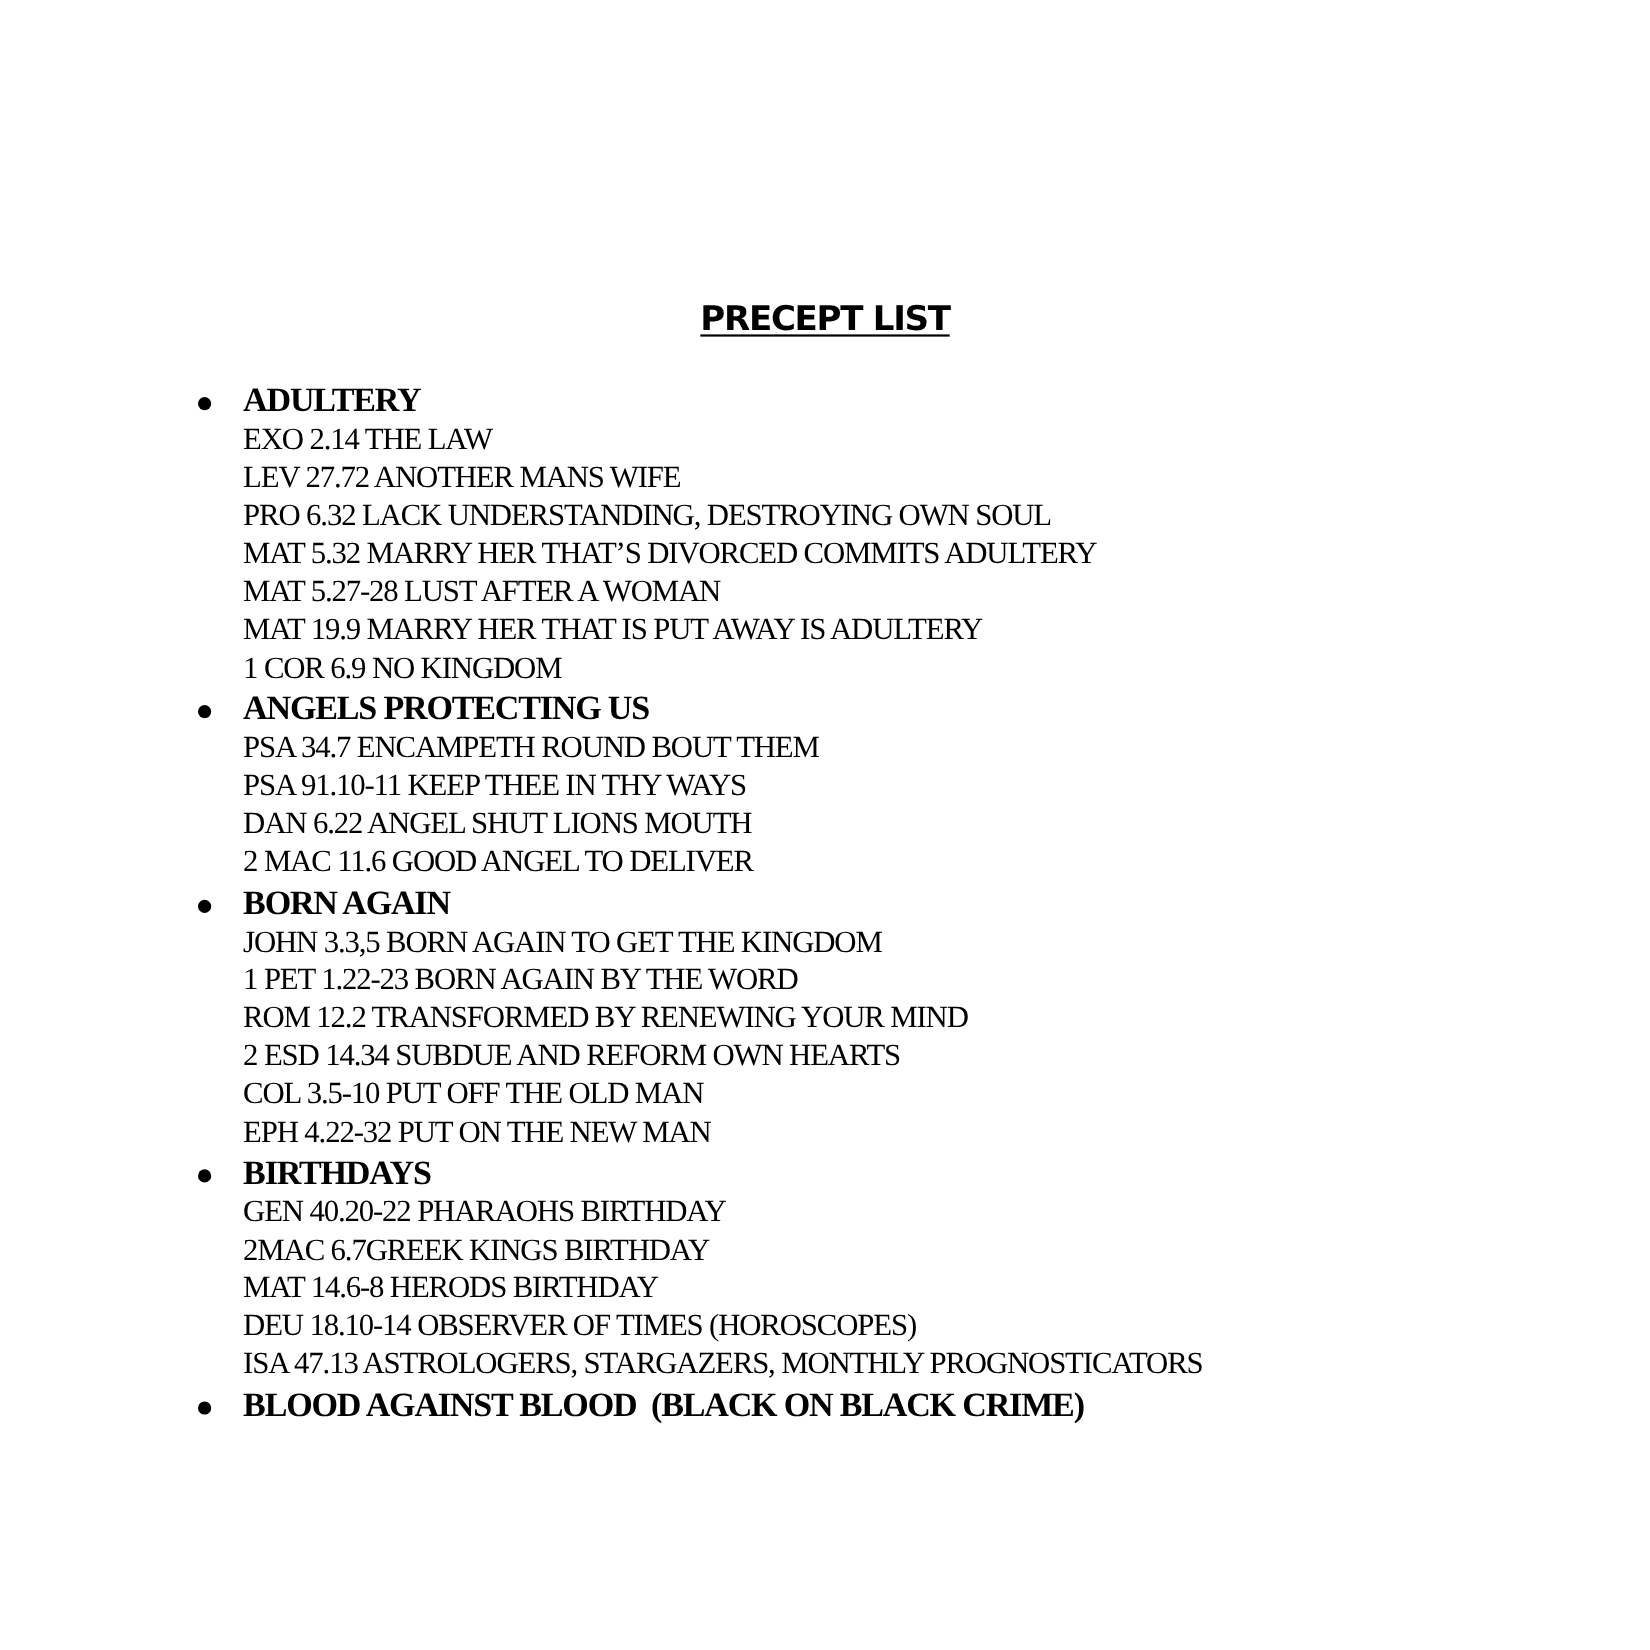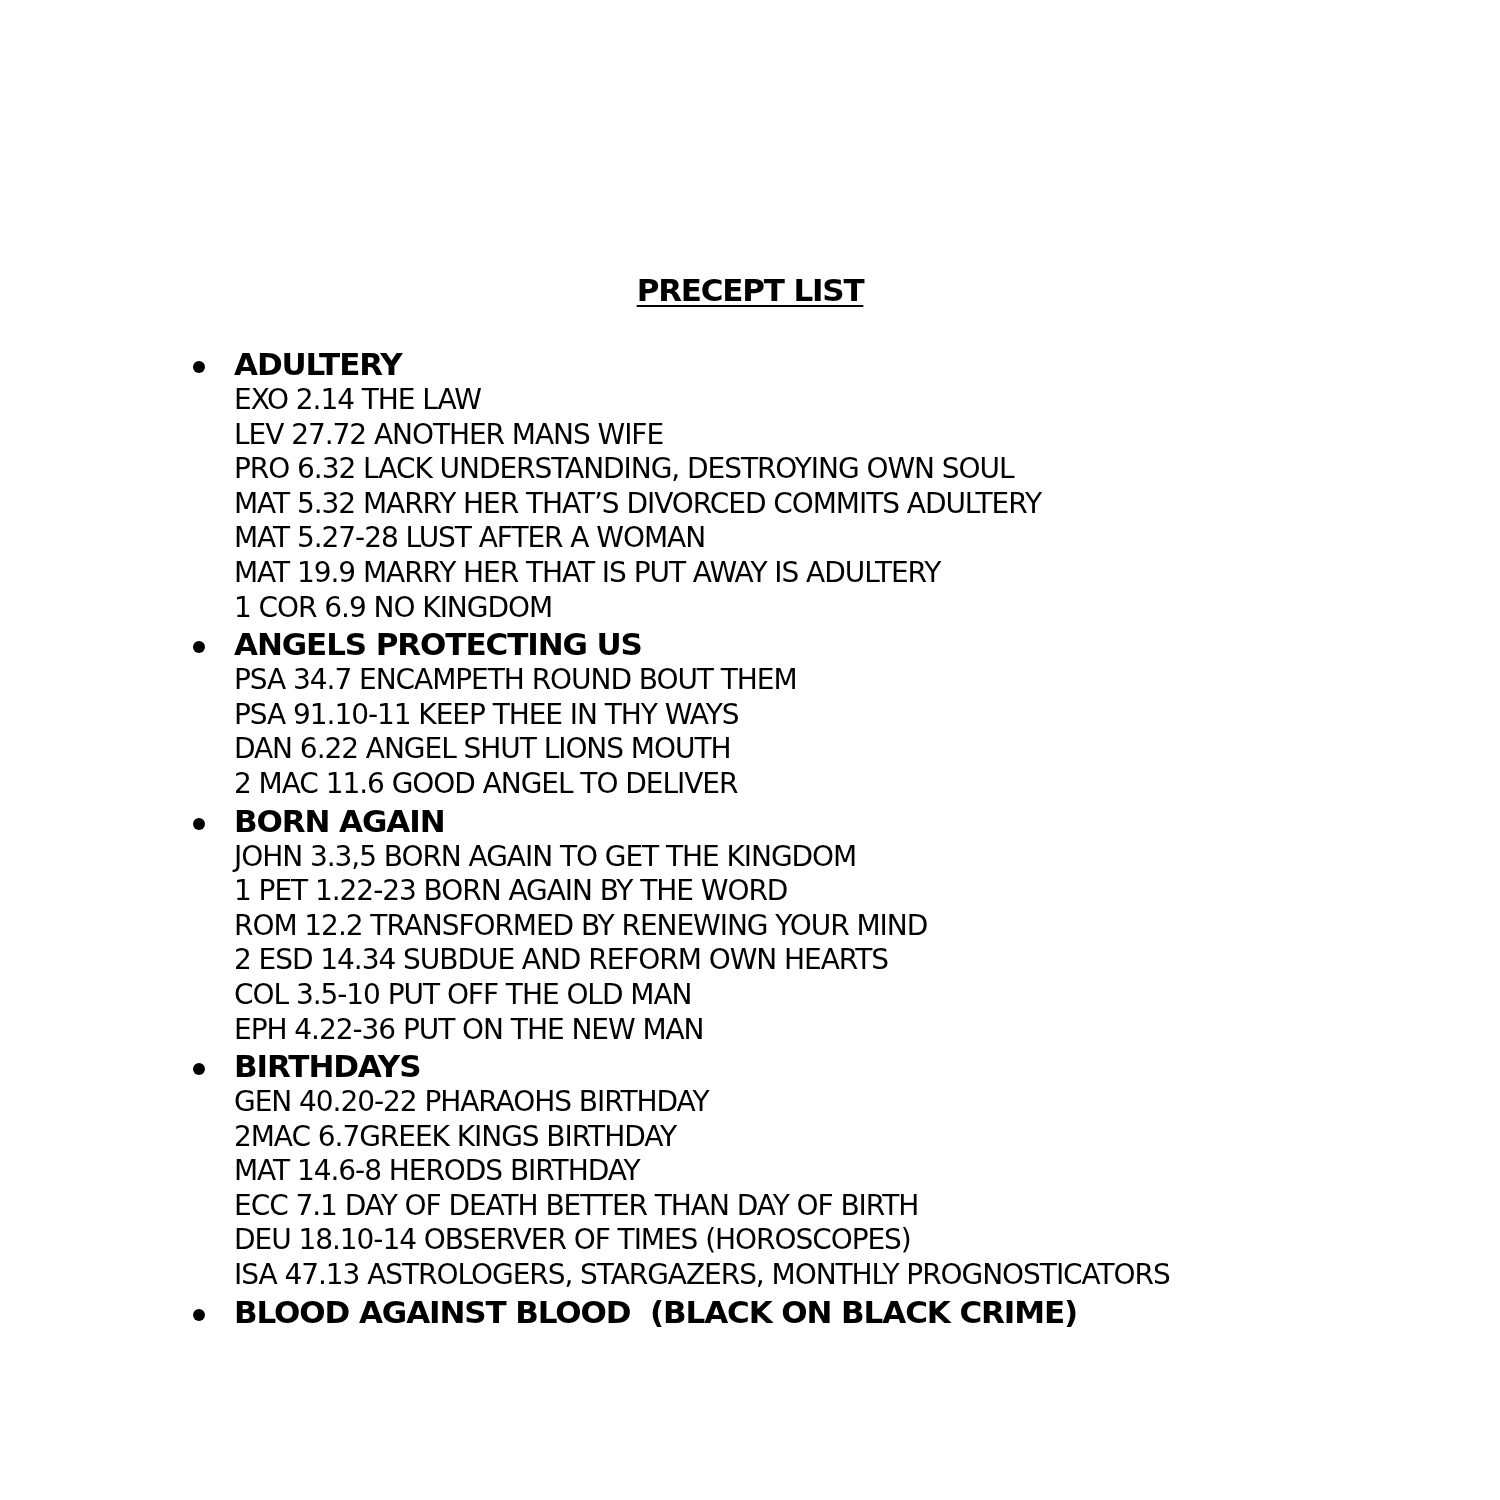--- a/index.html
+++ b/index.html
@@ -27,25 +27,26 @@
       letter-spacing: -1.2px;
     }
     .page-title span {
       text-decoration: underline;
       text-decoration-thickness: 2px;
       text-underline-offset: 4px;
     }
     .precept-list {
       position: absolute;
       top: 345px;
-      left: 13px;
+      left: 0;
       width: 1244px;
       margin: 0;
       padding: 0;
       list-style: none;
+      font-family: Liberation Serif, serif;
     }
     .section {
       position: relative;
       margin: 0;
       padding: 0;
     }
     .section-heading-row {
       position: relative;
       height: 38px;
     }
@@ -124,34 +125,33 @@
     <div class="section-heading-row">
       <span class="bullet"></span>
       <span class="section-heading">BORN AGAIN</span>
     </div>
     <ul class="entries">
       <li class="entry">JOHN 3.3,5 BORN AGAIN TO GET THE KINGDOM</li>
       <li class="entry">1 PET 1.22-23 BORN AGAIN BY THE WORD</li>
       <li class="entry">ROM 12.2 TRANSFORMED BY RENEWING YOUR MIND</li>
       <li class="entry">2 ESD 14.34 SUBDUE AND REFORM OWN HEARTS</li>
       <li class="entry">COL 3.5-10 PUT OFF THE OLD MAN</li>
-      <li class="entry">EPH 4.22-36 PUT ON THE NEW MAN</li>
+      <li class="entry">EPH 4.22-32 PUT ON THE NEW MAN</li>
     </ul>
   </li>
 
   <li class="section">
     <div class="section-heading-row">
       <span class="bullet"></span>
       <span class="section-heading">BIRTHDAYS</span>
     </div>
     <ul class="entries">
       <li class="entry">GEN 40.20-22 PHARAOHS BIRTHDAY</li>
       <li class="entry">2MAC 6.7GREEK KINGS BIRTHDAY</li>
       <li class="entry">MAT 14.6-8 HERODS BIRTHDAY</li>
-      <li class="entry">ECC 7.1 DAY OF DEATH BETTER THAN DAY OF BIRTH</li>
       <li class="entry">DEU 18.10-14 OBSERVER OF TIMES (HOROSCOPES)</li>
       <li class="entry">ISA 47.13 ASTROLOGERS, STARGAZERS, MONTHLY PROGNOSTICATORS</li>
     </ul>
   </li>
 
   <li class="section">
     <div class="section-heading-row">
       <span class="bullet"></span>
       <span class="section-heading">BLOOD AGAINST BLOOD  (BLACK ON BLACK CRIME)</span>
     </div>

